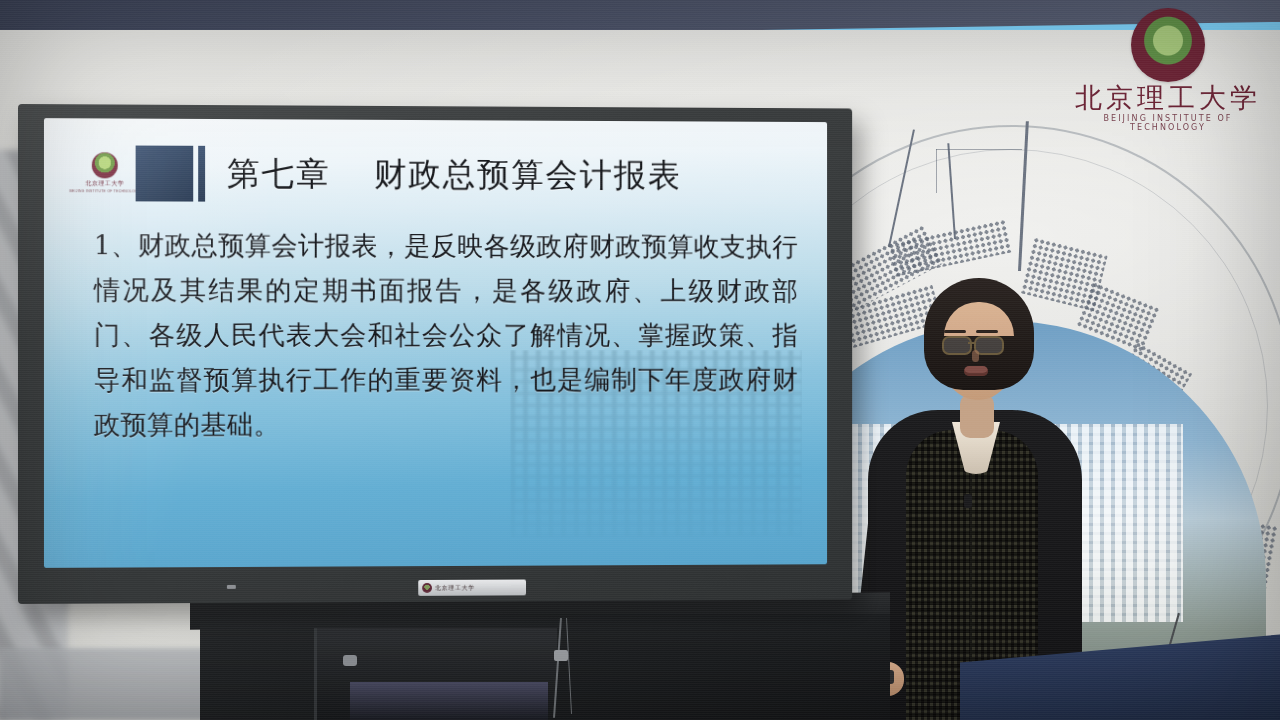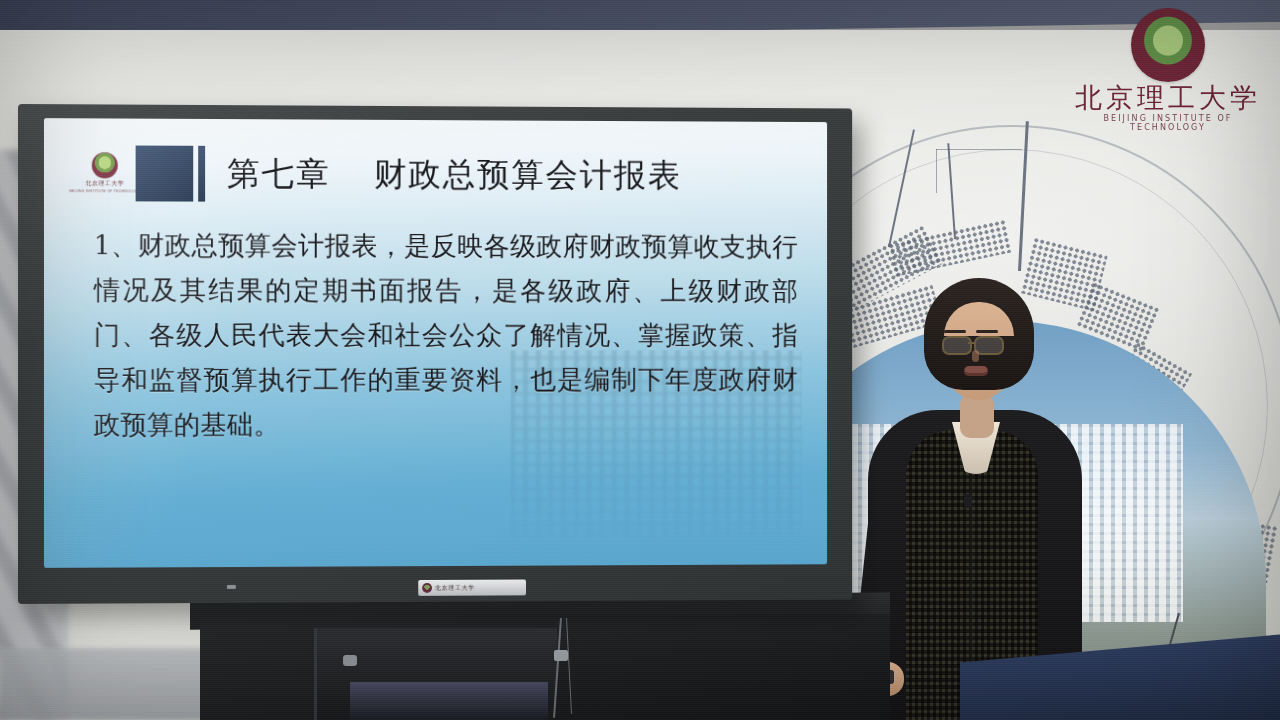--- a/index.html
+++ b/index.html
@@ -1,17 +1,17 @@
 <!DOCTYPE html>
 <html><head>
 <meta charset="utf-8">
 <style>
   html,body{margin:0;padding:0;background:#000;}
   body{width:1280px;height:720px;overflow:hidden;font-family:"Liberation Sans",sans-serif;}
-  .stage{position:relative;width:1280px;height:720px;overflow:hidden;background:#a3a3a3;}
+  .stage{position:relative;width:1280px;height:720px;overflow:hidden;background:#7dd3fc;}
 
   
   .ceiling{position:absolute;left:0;top:0;width:1280px;height:42px;
     background:linear-gradient(100deg,#3c4358 0%,#4a5167 45%,#585f74 100%);
     transform:skewY(-0.9deg);transform-origin:left top;}
   .wall{position:absolute;left:0;top:30px;width:1280px;height:690px;
     background:linear-gradient(160deg,#e9e9e6 0%,#e3e3df 35%,#d9d9d5 70%,#cfcfca 100%);}
   .wall-shade{position:absolute;left:0;top:30px;width:1280px;height:690px;
     background:radial-gradient(120% 80% at 78% 30%,rgba(255,255,255,.55) 0%,rgba(255,255,255,0) 60%);}
 

